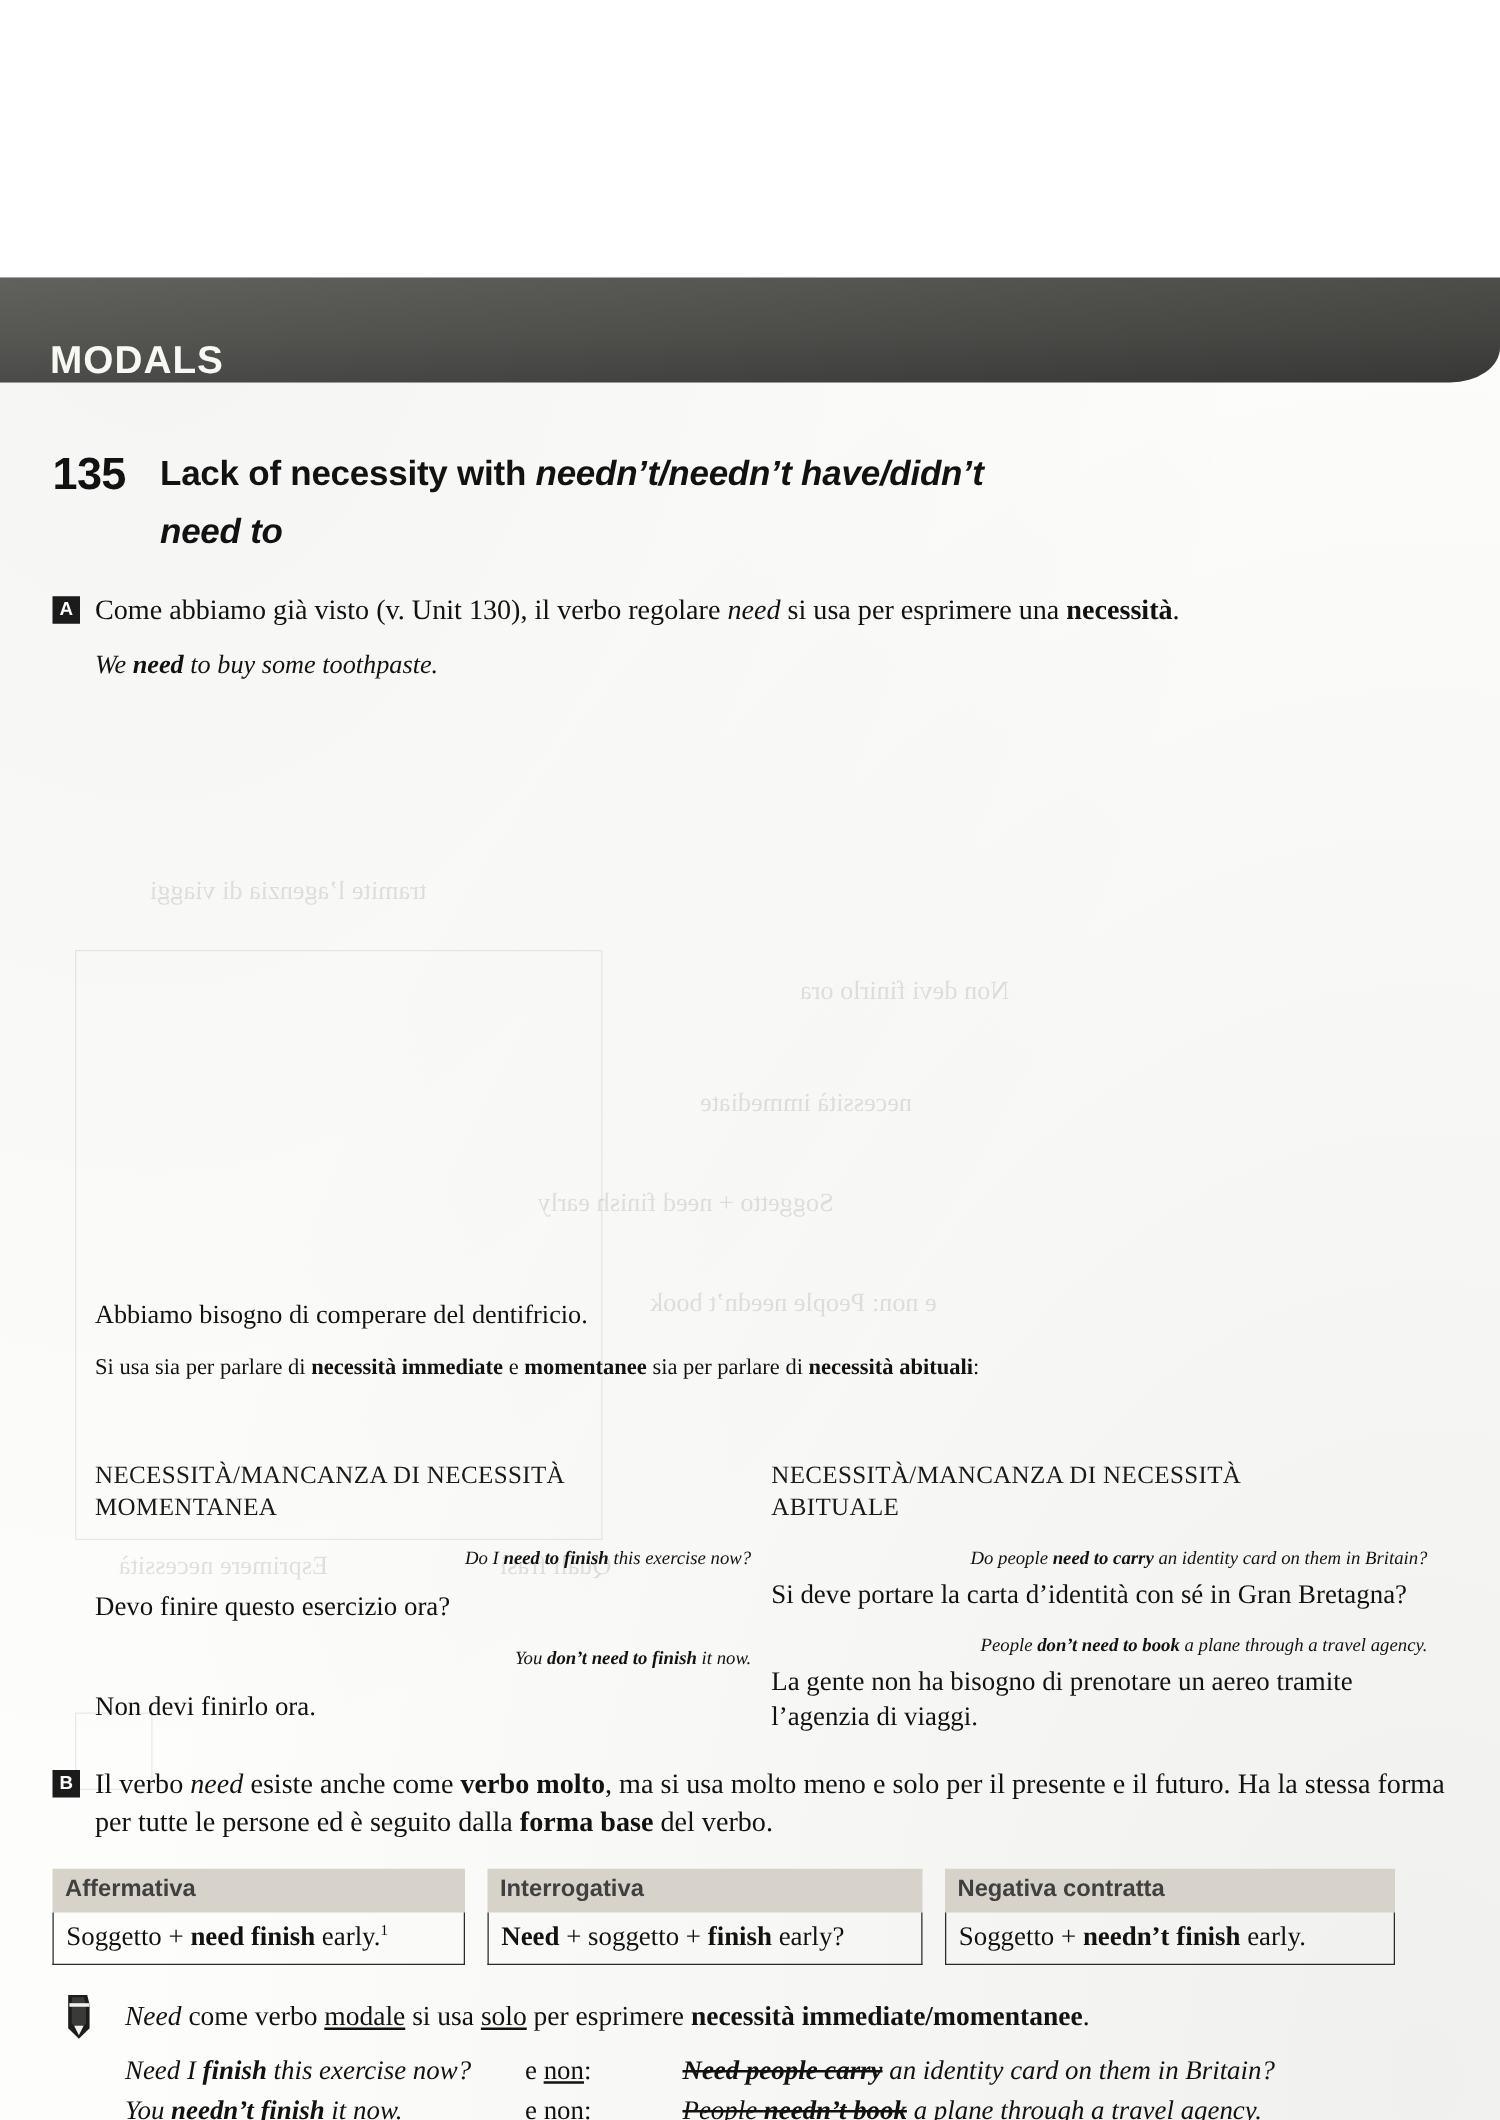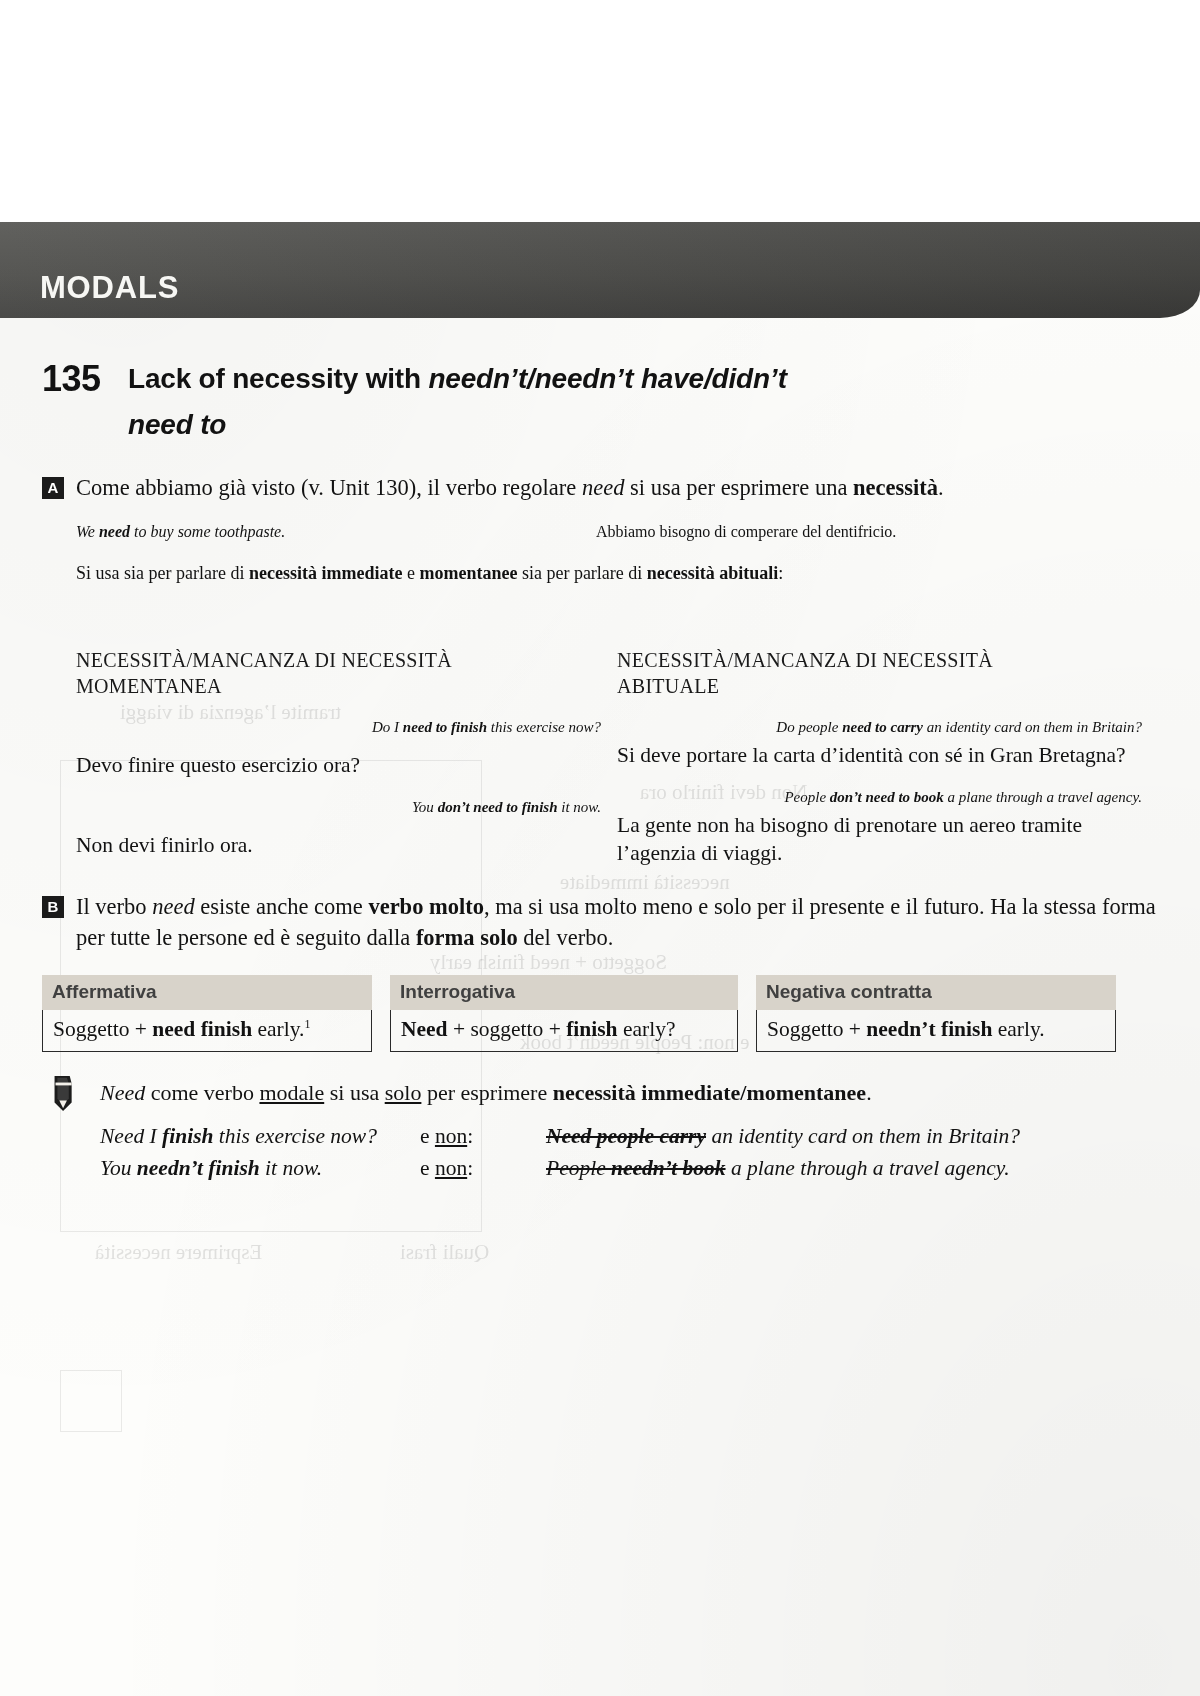--- a/index.html
+++ b/index.html
@@ -38,21 +38,21 @@
     left: 0; top: 0; width: 1200px; height: 222px;
     background: #ffffff;
   }
 
   
   .banner {
     position: absolute;
     left: 0;
     top: 222px;
     width: 1200px;
-    height: 96px;
+    height: 84px;
     background: #4a4a48;
     background: linear-gradient(180deg, #575754 0%, #4c4c49 55%, #3f3f3d 100%);
     border-bottom-right-radius: 40px 28px;
     overflow: hidden;
   }
   .banner::after{
     content:"";
     position:absolute; inset:0;
     background: linear-gradient(95deg, rgba(255,255,255,0.06), rgba(0,0,0,0.12));
   }
@@ -127,22 +127,23 @@
     font-size: 22.5px;
     line-height: 31px;
     margin: 0;
   }
   .p b { font-weight: bold; }
   .p i { font-style: italic; }
 
   .example-row {
     display: flex;
     margin-top: 14px;
-    font-size: 16px;
+    font-size: 21px;
     line-height: 29px;
+    flex-direction: column;
   }
   .example-en {
     width: 520px;
     flex: 0 0 520px;
     font-style: italic;
   }
   .example-en b { font-weight: bold; font-style: italic; }
   .example-it { flex: 1; }
 
   .lead {
@@ -367,21 +368,21 @@
               </div>
               <div class="it">La gente non ha bisogno di prenotare un aereo tramite l’agenzia di viaggi.</div>
             </div>
           </div>
         </div>
       </div>
 
       <div class="sec">
         <div class="badge">B</div>
         <p class="p">
-          <span>Il verbo </span><i>need</i><span> esiste anche come </span><b>verbo molto</b><span>, ma si usa molto meno e solo per il presente e il futuro. Ha la stessa forma per tutte le persone ed è seguito dalla </span><b>forma solo</b><span> del verbo.</span>
+          <span>Il verbo </span><i>need</i><span> esiste anche come </span><b>verbo molto</b><span>, ma si usa molto meno e solo per il presente e il futuro. Ha la stessa forma per tutte le persone ed è seguito dalla </span><b>forma base</b><span> del verbo.</span>
         </p>
       </div>
 
       <div class="boxes">
         <div class="box box1">
           <div class="box-head">Affermativa</div>
           <div class="box-body">
             <span>Soggetto + </span><b>need finish</b><span> early.</span><sup>1</sup>
           </div>
         </div>

